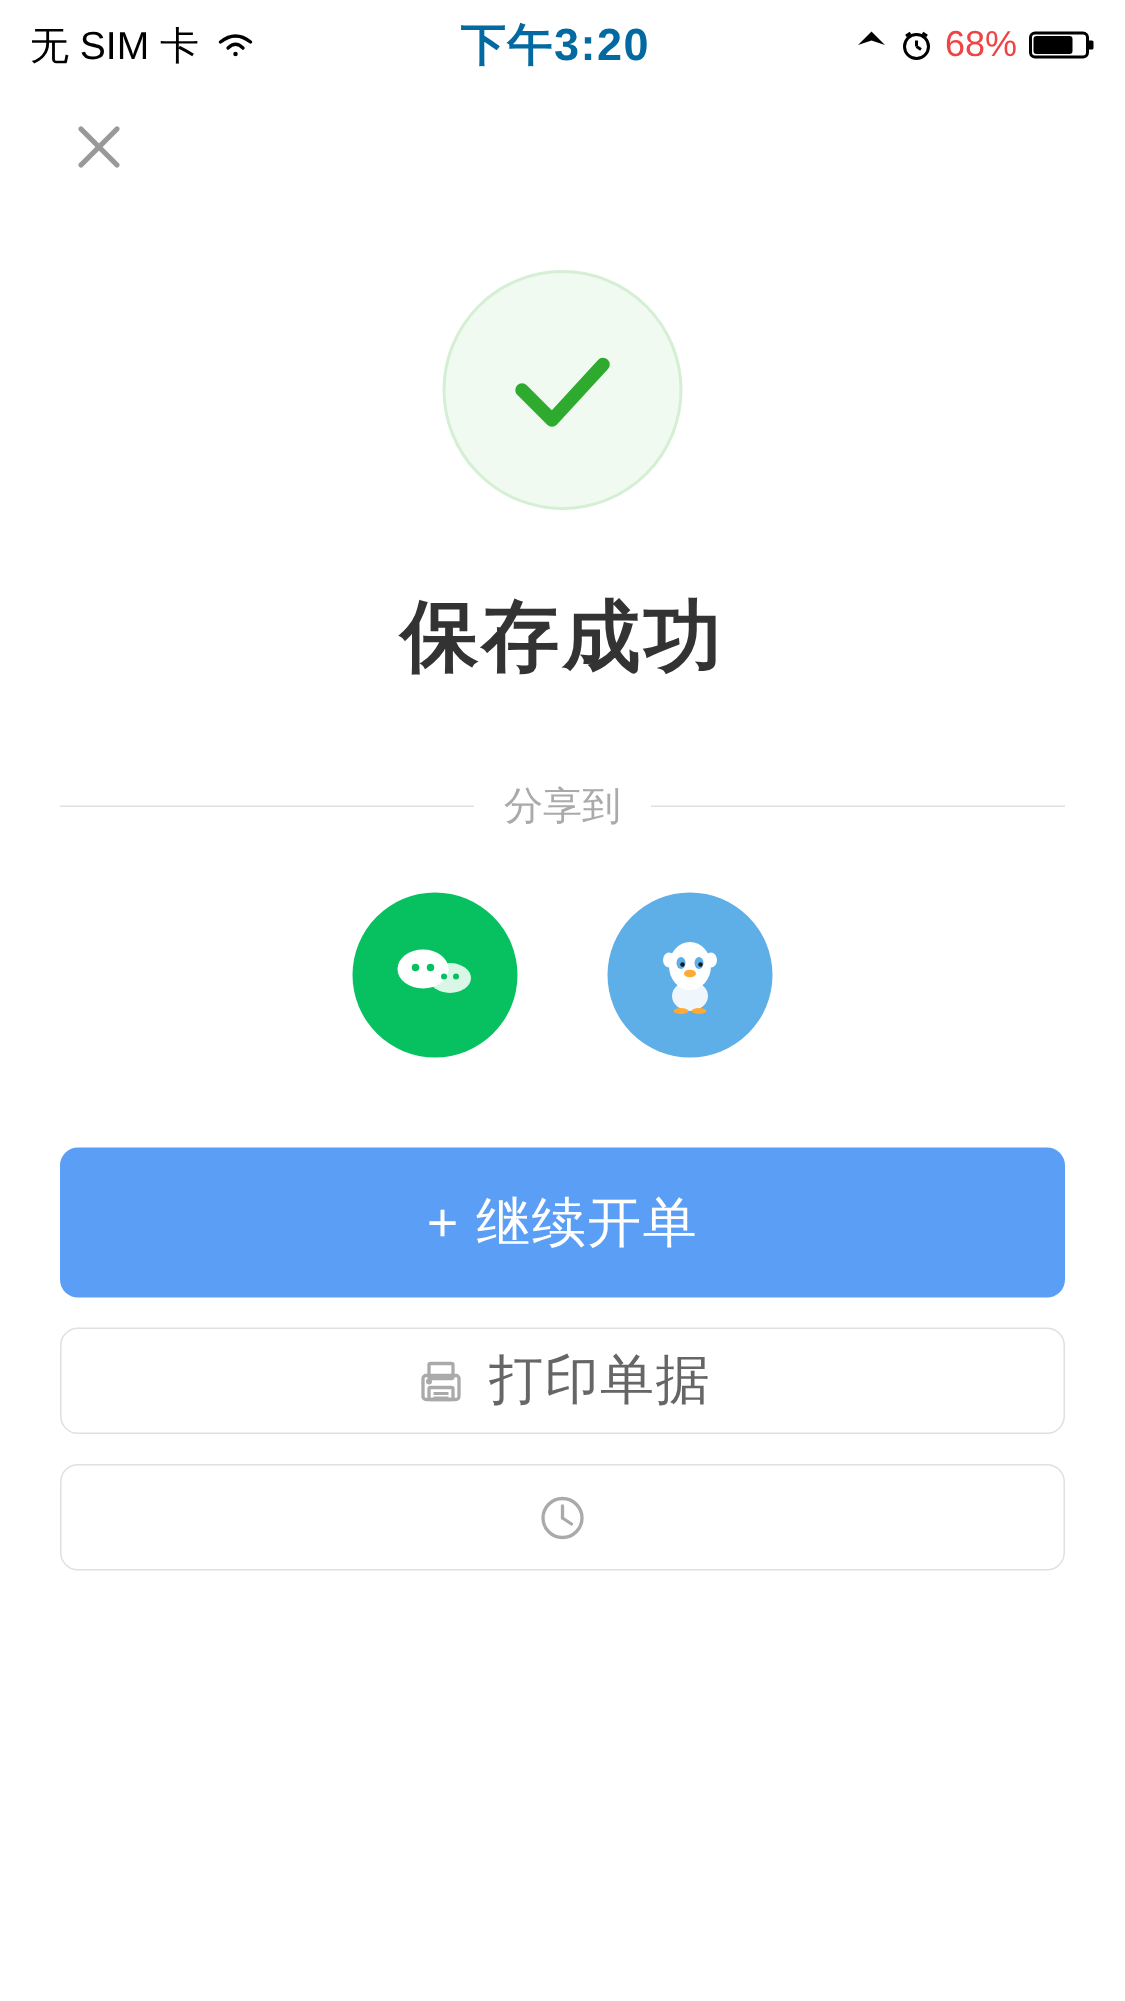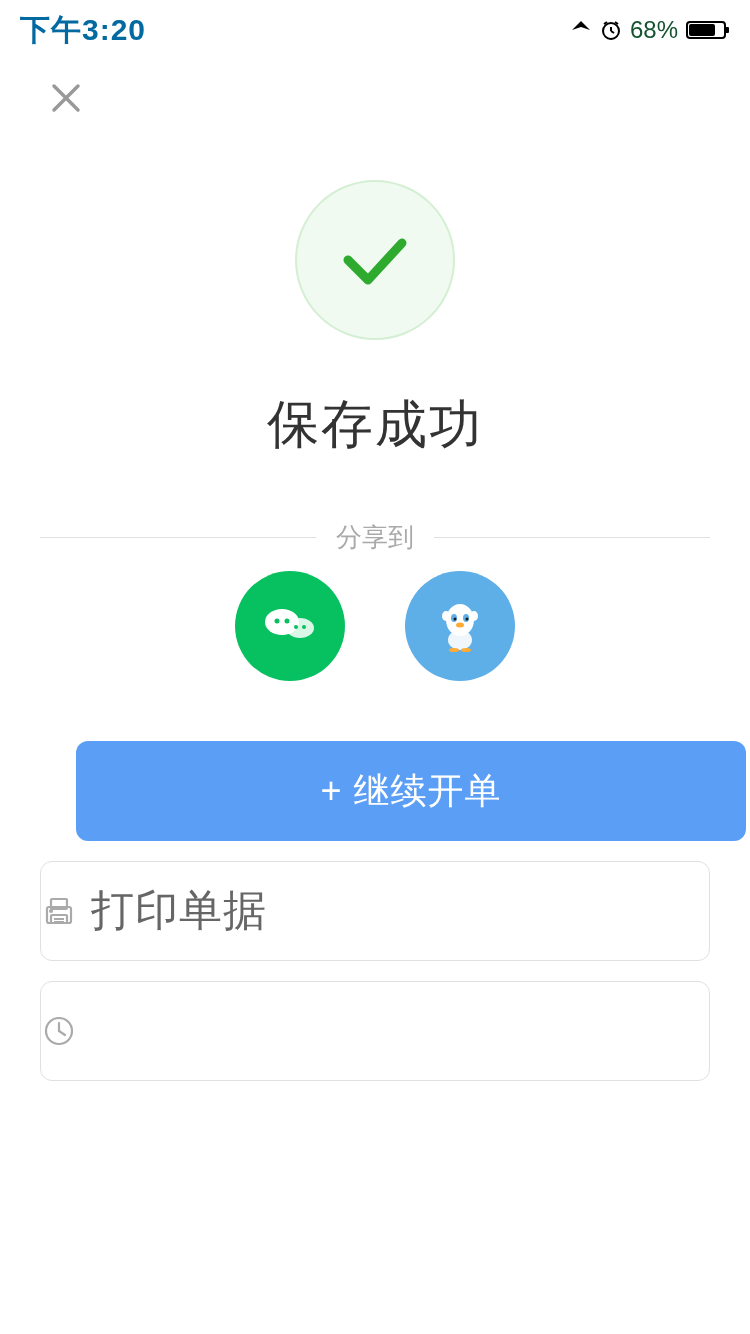--- a/index.html
+++ b/index.html
@@ -40,21 +40,21 @@
       font-size: 30px;
       font-weight: 600;
       color: #0369a1;
       letter-spacing: 1px;
     }
     .status-right {
       display: flex;
       align-items: center;
       gap: 8px;
       font-size: 24px;
-      color: #14532d;
+      color: #ef4444;
     }
 
     
     .close-btn {
       position: absolute;
       top: 72px;
       left: 40px;
       width: 52px;
       height: 52px;
       display: flex;
@@ -83,39 +83,39 @@
       display: flex;
       align-items: center;
       justify-content: center;
       margin-top: 40px;
     }
 
     
     .success-text {
       font-size: 52px;
       color: #333;
-      font-weight: 400;
+      font-weight: 700;
       margin-top: 50px;
       letter-spacing: 2px;
     }
 
     
     .share-section {
       width: 100%;
       margin-top: 60px;
       display: flex;
       flex-direction: column;
       align-items: center;
     }
     .share-divider {
       width: 100%;
       display: flex;
       align-items: center;
       padding: 0 40px;
-      margin-bottom: 16px;
+      margin-bottom: 40px;
     }
     .divider-line {
       flex: 1;
       height: 1px;
       background: #e0e0e0;
     }
     .share-label {
       font-size: 26px;
       color: #aaa;
       padding: 0 20px;
@@ -166,41 +166,49 @@
       border: none;
       border-radius: 12px;
       color: white;
       font-size: 36px;
       display: flex;
       align-items: center;
       justify-content: center;
       gap: 14px;
       cursor: pointer;
       letter-spacing: 1px;
-      margin-left: 36px;
     }
     .btn-secondary {
       width: 100%;
-      height: 100px;
+      height: 71px;
       background: #fff;
       border: 1px solid #e0e0e0;
       border-radius: 12px;
       color: #666;
-      font-size: 43px;
-      display: flex;
-      align-items: center;
+      font-size: 36px;
+      display: flex;
+      align-items: center;
+      justify-content: center;
       gap: 14px;
       cursor: pointer;
       letter-spacing: 1px;
     }
   </style>
 </head>
 <body>
 
 <div class="status-bar">
+  <div class="status-left">
+    <span>无 SIM 卡</span>
+    <svg class="wifi-icon" viewBox="0 0 28 20" fill="none">
+      <path d="M14 16 L14 16" stroke="#000" stroke-width="3" stroke-linecap="round"></path>
+      <path d="M9 12 Q14 7 19 12" stroke="#000" stroke-width="2.2" fill="none" stroke-linecap="round"></path>
+      <path d="M4 8 Q14 0 24 8" stroke="#000" stroke-width="2.2" fill="none" stroke-linecap="round"></path>
+    </svg>
+  </div>
   <div class="status-center">下午3:20</div>
   <div class="status-right">
     <svg width="22" height="22" viewBox="0 0 22 22" fill="none">
       <path d="M11 2 L20 11 L11 8 L2 11 Z" fill="#000"></path>
     </svg>
     <svg width="22" height="22" viewBox="0 0 22 22">
       <circle cx="11" cy="12" r="8" stroke="#000" stroke-width="2" fill="none"></circle>
       <line x1="11" y1="8" x2="11" y2="12" stroke="#000" stroke-width="2"></line>
       <line x1="11" y1="12" x2="14" y2="14" stroke="#000" stroke-width="2"></line>
       <line x1="4" y1="5" x2="7" y2="3" stroke="#000" stroke-width="2"></line>

